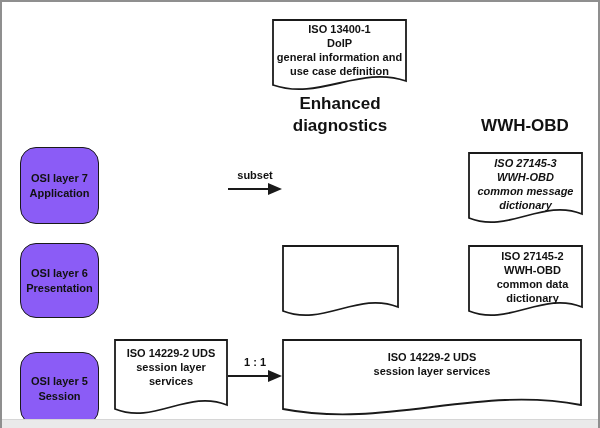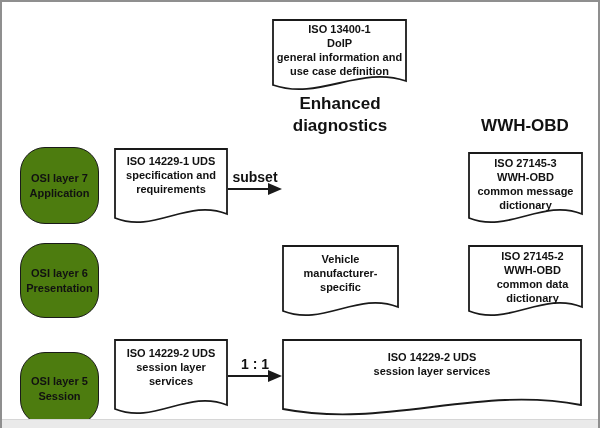--- a/index.html
+++ b/index.html
@@ -29,40 +29,40 @@
   .doc-label {
     position: absolute; left: 0; width: 100%;
     text-align: center;
     font-size: 11px; font-weight: bold; line-height: 1.27;
     color: #111111;
     white-space: pre-line;
   }
   .rounded-box {
     position: absolute;
     border: 1.7px solid #1a1a1a;
-    border-radius: 25px;
-    background: #4d7c0f;
+    border-radius: 16px;
+    background: #8b5cf6;
     display: flex; align-items: center; justify-content: center;
     text-align: center;
     font-size: 11px; font-weight: bold; line-height: 1.3;
     color: #111111;
     white-space: pre-line;
   }
   .col-header {
     position: absolute;
     text-align: center;
     font-size: 17px; font-weight: bold; line-height: 1.3;
     color: #111111;
     white-space: pre-line;
     display: flex; flex-direction: column; justify-content: flex-end;
   }
   .arrow-label {
     position: absolute;
     text-align: center;
-    font-size: 14px; font-weight: bold;
+    font-size: 11px; font-weight: bold;
     color: #111111;
   }
   .arrow-line {
     position: absolute;
     height: 2px; background: #1a1a1a;
   }
   .arrow-head {
     position: absolute;
     width: 0; height: 0;
     border-left: 14px solid #1a1a1a;
@@ -89,51 +89,40 @@
 diagnostics</div>
   <div class="col-header" style="left:463px; top:100px; width:120px; height:35px;">WWH-OBD</div>
 
   <div class="rounded-box" style="left:18px; top:145px; width:79px; height:77px;">OSI layer 7
 Application</div>
   <div class="rounded-box" style="left:18px; top:241px; width:79px; height:75px;">OSI layer 6
 Presentation</div>
   <div class="rounded-box" style="left:18px; top:338px; width:79px; height:73px;margin-top:12px;">OSI layer 5
 Session</div>
 
-  <div class="doc" style="left:112px; top:146px; width:114px; height:80px;">
-    <svg width="114" height="80">
-      <path d="M1,1 H113 V66 C74,50 40,86 1,70 Z" fill="#ffffff" stroke="#1a1a1a" stroke-width="1.8"></path>
-    </svg>
-    <div class="doc-label" style="top:7px;">ISO 14229-1 UDS
-specification and
-requirements</div>
-  </div>
 
   <div class="arrow-label" style="left:226px; top:167px; width:54px;">subset</div>
   <div class="arrow-line" style="left:226px; top:186px; width:42px;"></div>
   <div class="arrow-head" style="left:266px; top:181px;"></div>
 
 
   <div class="doc" style="left:466px; top:150px; width:115px; height:76px;">
     <svg width="115" height="76">
       <path d="M1,1 H114 V62 C75,46 40,82 1,66 Z" fill="#ffffff" stroke="#1a1a1a" stroke-width="1.8"></path>
     </svg>
-    <div class="doc-label" style="top:5px;">ISO 27145-3
+    <div class="doc-label" style="top:5px;font-style:italic;">ISO 27145-3
 WWH-OBD
 common message
 dictionary</div>
   </div>
 
   <div class="doc" style="left:280px; top:243px; width:117px; height:76px;">
     <svg width="117" height="76">
       <path d="M1,1 H116 V62 C76,46 41,82 1,66 Z" fill="#ffffff" stroke="#1a1a1a" stroke-width="1.8"></path>
     </svg>
-    <div class="doc-label" style="top:8px;">Vehicle
-manufacturer-
-specific</div>
   </div>
 
   <div class="doc" style="left:466px; top:243px; width:129px; height:76px;">
     <svg width="115" height="76">
       <path d="M1,1 H114 V62 C75,46 40,82 1,66 Z" fill="#ffffff" stroke="#1a1a1a" stroke-width="1.8"></path>
     </svg>
     <div class="doc-label" style="top:5px;">ISO 27145-2
 WWH-OBD
 common data
 dictionary</div>

